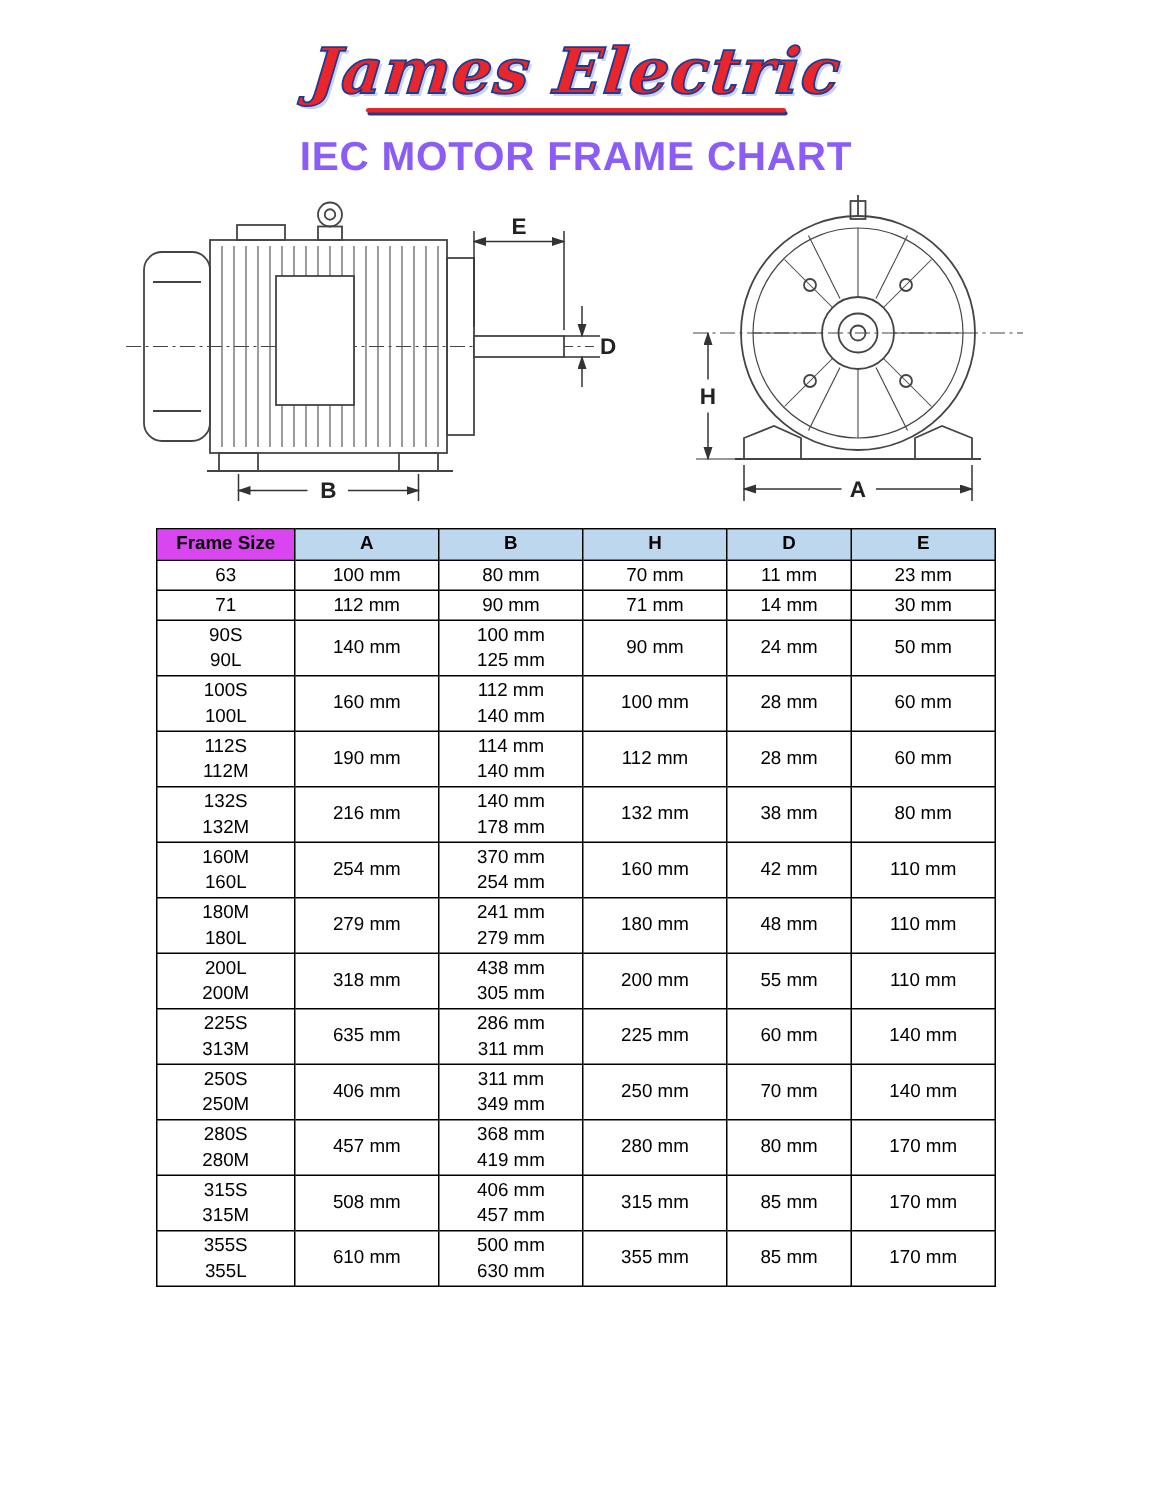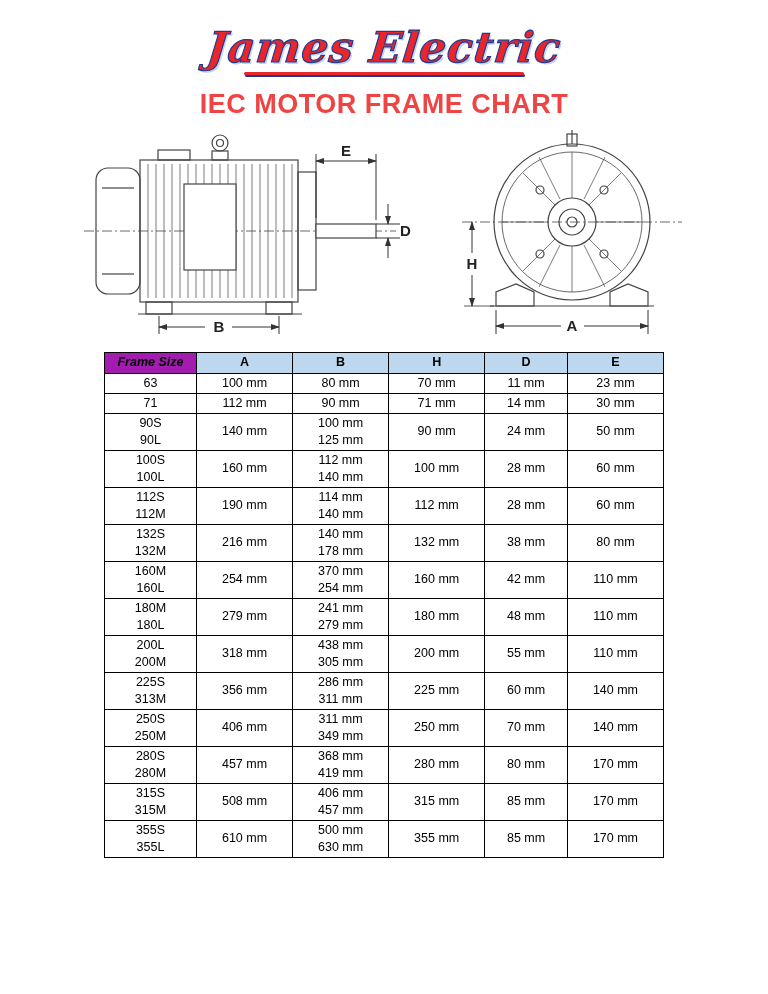--- a/index.html
+++ b/index.html
@@ -36,21 +36,21 @@
     border-radius: 2px;
   }
 
   
   .title {
     margin: 14px 0 4px 0;
     text-align: center;
     font-size: 27px;
     font-weight: 600;
     letter-spacing: 0.5px;
-    color: #ef4444;
+    color: #8b5cf6;
   }
 
   
   .drawings {
     display: flex;
     justify-content: center;
     align-items: flex-start;
     gap: 34px;
     margin: 6px auto 4px auto;
     height: 218px;
@@ -247,21 +247,21 @@
     <colgroup>
       <col class="c-frame">
         <col>
         <col>
         <col>
         <col>
         <col>
     </colgroup>
     <thead>
       <tr id="header-row">
-          <th style="background: #a21caf; font-style: italic;">Frame Size</th>
+          <th style="background: #d946ef;">Frame Size</th>
           <th style="background: rgb(189, 215, 238);">A</th>
           <th style="background: rgb(189, 215, 238);">B</th>
           <th style="background: rgb(189, 215, 238);">H</th>
           <th style="background: rgb(189, 215, 238);">D</th>
           <th style="background: rgb(189, 215, 238);">E</th>
         </tr>
     </thead>
     <tbody id="table-body">
         <tr>
           <td>
@@ -456,21 +456,21 @@
           <td>
             <div>110 mm</div>
           </td>
         </tr>
         <tr>
           <td>
             <div>225S</div>
             <div>313M</div>
           </td>
           <td>
-            <div>356 mm</div>
+            <div>635 mm</div>
           </td>
           <td>
             <div>286 mm</div>
             <div>311 mm</div>
           </td>
           <td>
             <div>225 mm</div>
           </td>
           <td>
             <div>60 mm</div>

